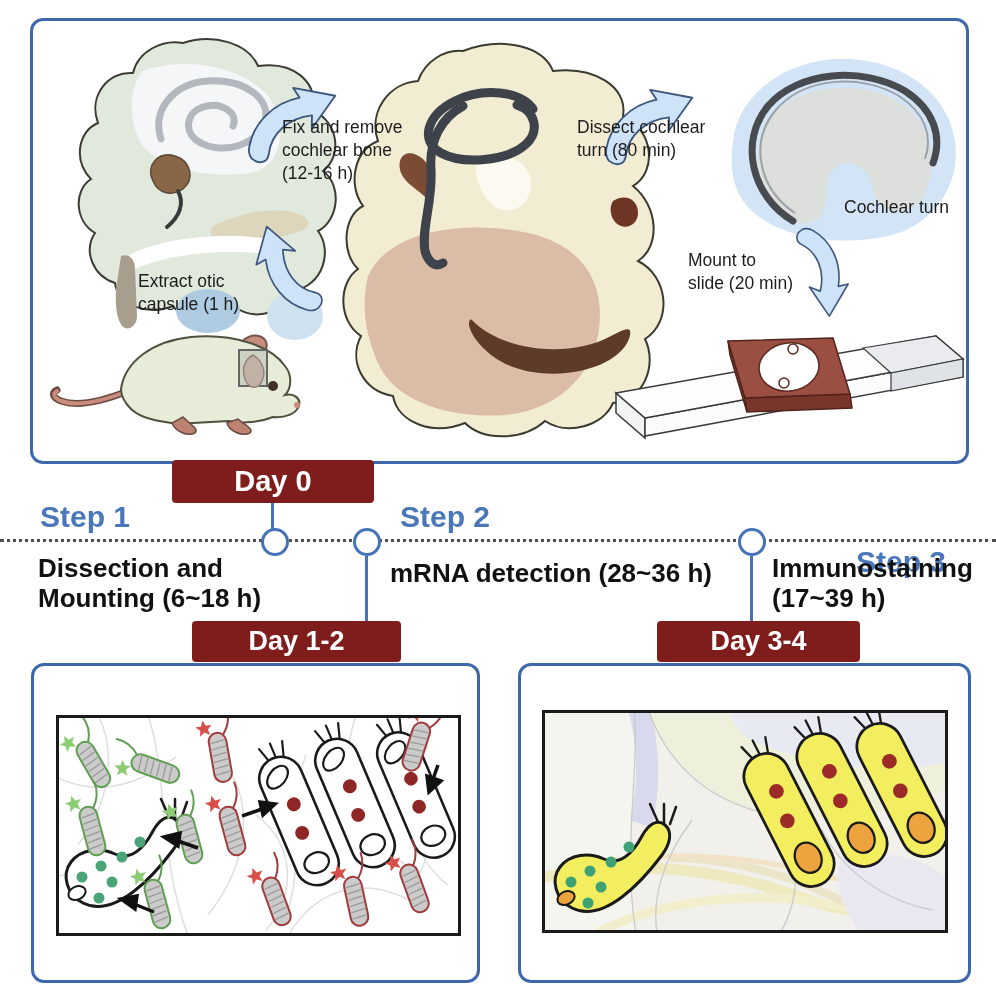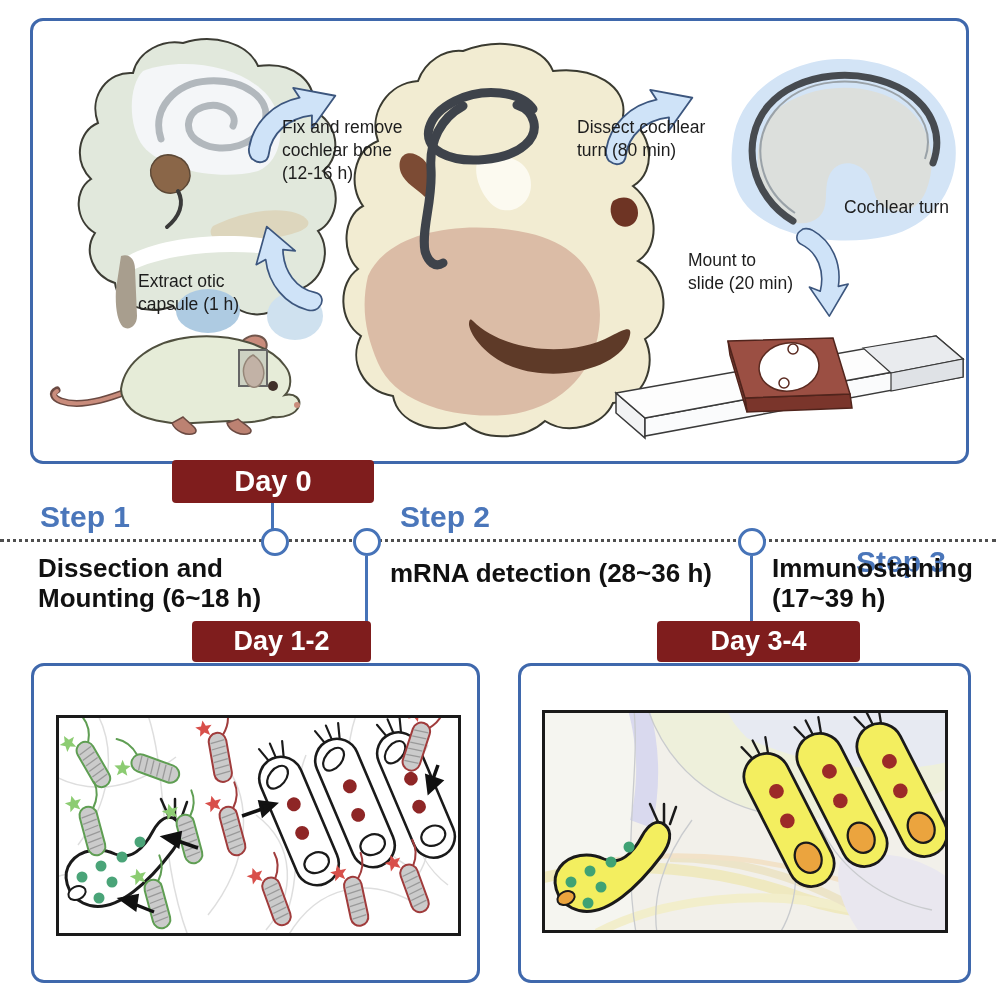--- a/index.html
+++ b/index.html
@@ -183,21 +183,21 @@
 
   <div class="desc" style="left:38px;top:553px;">Dissection and
 Mounting (6~18 h)</div>
   <div class="desc" style="left:390px;top:558px;">mRNA detection (28~36 h)</div>
   <div class="desc" style="left:772px;top:553px;">Immunostaining
 (17~39 h)</div>
 
   <div class="vline" style="left:365px;top:556px;height:66px;"></div>
   <div class="vline" style="left:750px;top:556px;height:66px;"></div>
 
-  <div class="day-badge" style="left:192px;top:621px;width:179px;height:41px;font-size:27px;">Day 1-2</div>
+  <div class="day-badge" style="left:192px;top:621px;width:209px;height:41px;font-size:27px;">Day 1-2</div>
   <div class="day-badge" style="left:657px;top:621px;width:203px;height:41px;font-size:27px;">Day 3-4</div>
 
   <div class="panel" style="left:31px;top:663px;width:443px;height:314px;">
     <svg class="innersvg" style="left:22px;top:49px;" width="405" height="221" viewBox="0 0 405 221">
       <rect x="0" y="0" width="405" height="221" fill="#ffffff"></rect>
       <g fill="none" stroke="#dedede" stroke-width="1.5">
         <path d="M42,0 C62,40 52,90 22,130"></path>
           <path d="M92,0 C112,60 102,140 132,221"></path>
         <path d="M0,62 C40,82 80,72 120,42"></path>
           <path d="M162,42 C202,82 192,150 152,200"></path>

